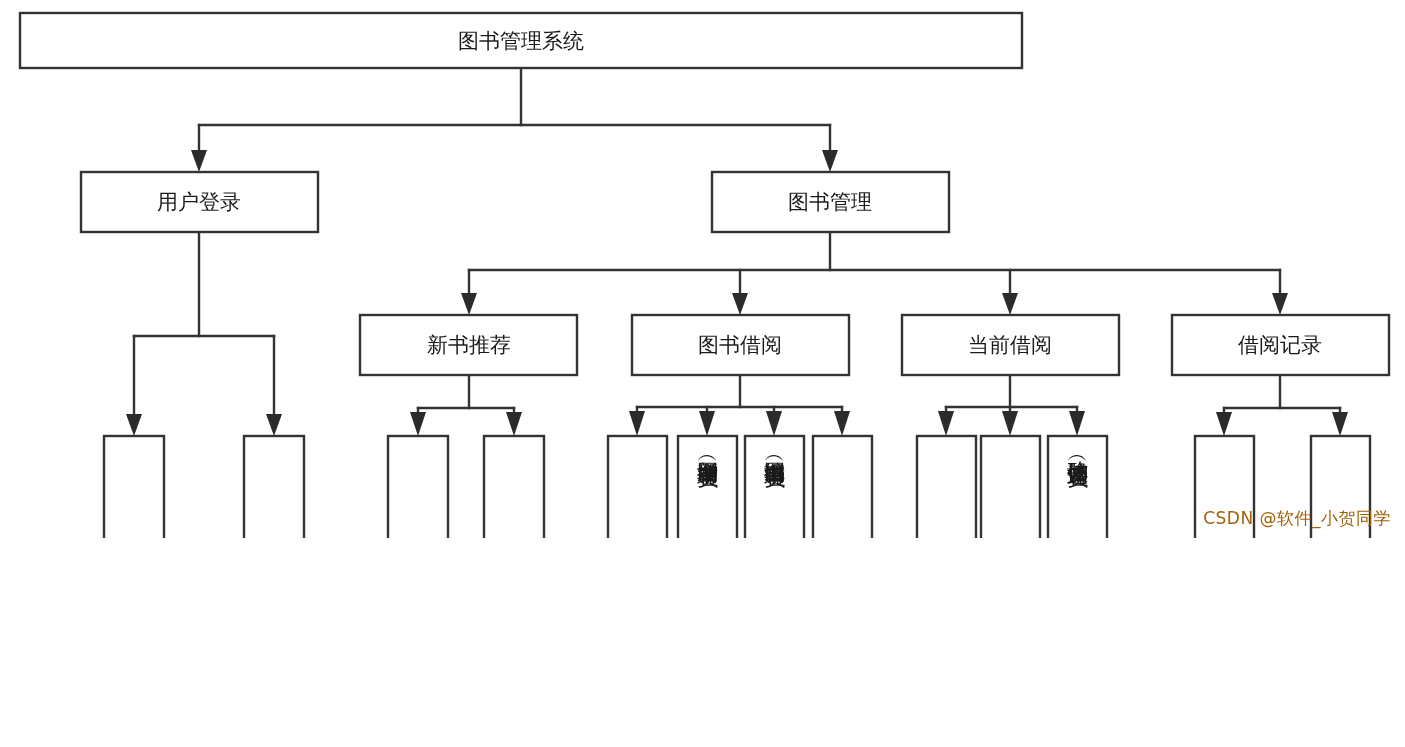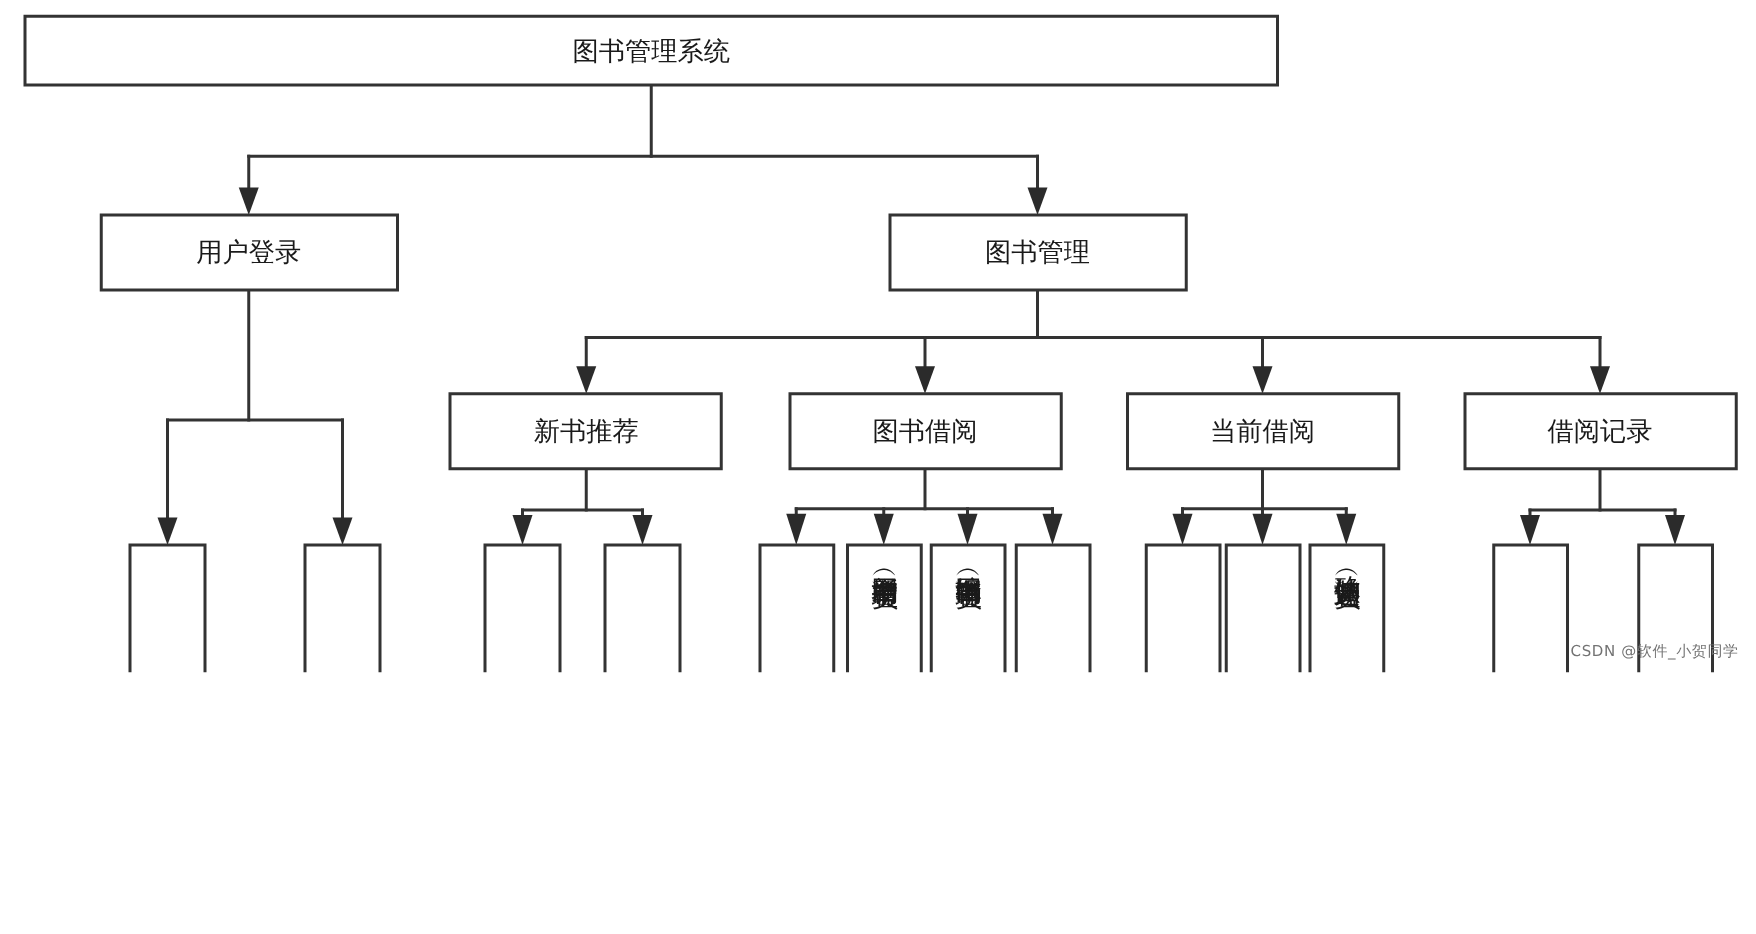--- a/index.html
+++ b/index.html
@@ -64,22 +64,22 @@
     text-orientation: upright;
     letter-spacing: 1px;
     white-space: nowrap;
     text-align: center;
   }
   .watermark {
     position: absolute;
     right: 14px;
     bottom: 8px;
     font-family: "DejaVu Sans", "Liberation Sans", sans-serif;
-    font-size: 12px;
-    color: #737373;
+    font-size: 17px;
+    color: #a16207;
     letter-spacing: 0.5px;
     white-space: nowrap;
     user-select: none;
     margin-left: 34px;
   }
 </style>
 </head>
 <body>
 
 <div id="diagram-root">

